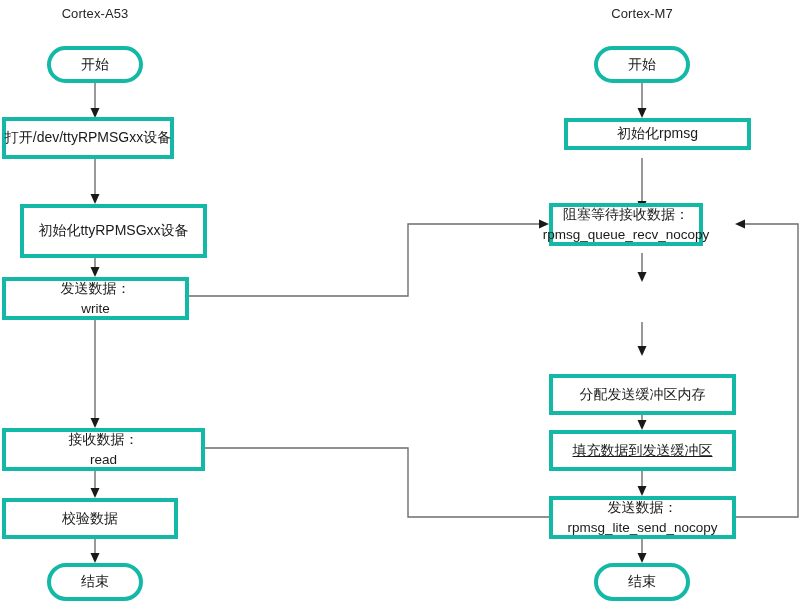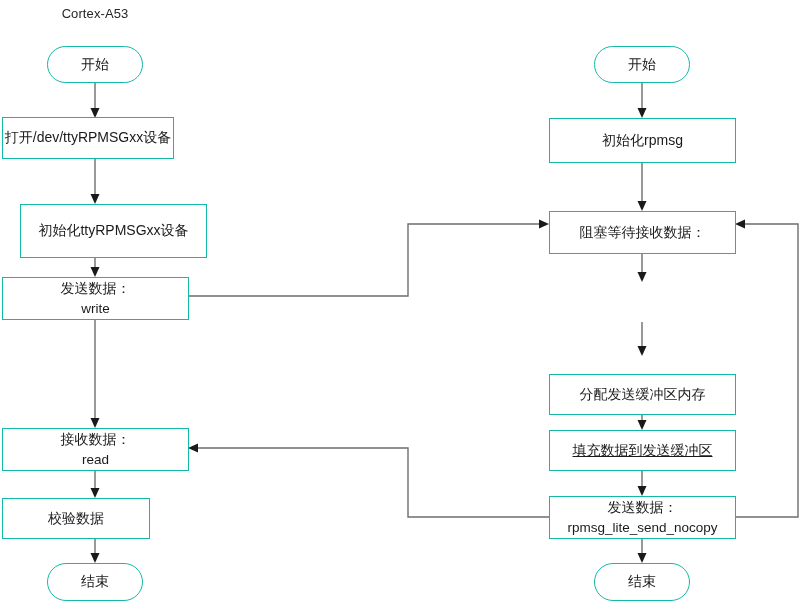--- a/index.html
+++ b/index.html
@@ -23,21 +23,21 @@
     position: absolute;
     font-size: 13px;
     color: #262626;
     text-align: center;
     white-space: nowrap;
     letter-spacing: 0.1px;
   }
   .node {
     position: absolute;
     box-sizing: border-box;
-    border: 1px solid #14b8a6;
+    border: 4px solid #14b8a6;
     background: #ffffff;
     display: flex;
     flex-direction: column;
     align-items: center;
     justify-content: center;
     text-align: center;
     font-size: 14px;
     line-height: 1.42;
     color: #1a1a1a;
     z-index: 3;
@@ -142,61 +142,63 @@
       <polygon class="head" points="188,448 198,443.5 198,452.5"></polygon>
     </g>
 
     <g>
       <path d="M 735 517 L 798 517 L 798 224 L 742 224"></path>
       <polygon class="head" points="735,224 745,219.5 745,228.5"></polygon>
     </g>
   </svg>
 
   <div class="col-title" style="left:15px; top:6px; width:160px;">Cortex-A53</div>
+  <div class="col-title" style="left:562px; top:6px; width:160px;">Cortex-M7</div>
 
   <div class="node terminal" style="left:47px; top:46px; width:96px; height:37px;">
     <span class="l1">开始</span>
   </div>
 
   <div class="node" style="left:2px; top:117px; width:172px; height:42px;">
     <span class="l1">打开/dev/ttyRPMSGxx设备</span>
   </div>
 
   <div class="node" style="left:20px; top:204px; width:187px; height:54px;">
     <span class="l1">初始化ttyRPMSGxx设备</span>
   </div>
 
   <div class="node" style="left:2px; top:277px; width:187px; height:43px;">
     <span class="l1">发送数据：</span>
     <span class="l2">write</span>
   </div>
 
-  <div class="node" style="left:2px; top:428px; width:187px; height:43px;">
+  <div class="node" style="left:2px; top:428px; width:203px; height:43px;">
     <span class="l1">接收数据：</span>
     <span class="l2">read</span>
   </div>
 
-  <div class="node" style="left:2px; top:498px; width:148px; height:41px;">
+  <div class="node" style="left:2px; top:498px; width:176px; height:41px;">
     <span class="l1">校验数据</span>
   </div>
 
   <div class="node terminal" style="left:47px; top:563px; width:96px; height:38px;">
     <span class="l1">结束</span>
   </div>
 
   <div class="node terminal" style="left:594px; top:46px; width:96px; height:37px;">
     <span class="l1">开始</span>
   </div>
 
-  <div class="node" style="left:549px; top:118px; width:187px; height:45px;">
+  <div class="node" style="left:564px; top:118px; width:187px; height:32px;">
     <span class="l1">初始化rpmsg</span>
   </div>
 
-  <div class="node" style="left:549px; top:211px; width:187px; height:43px;">
+  <div class="node" style="left:549px; top:203px; width:154px; height:43px;">
     <span class="l1">阻塞等待接收数据：</span>
+    <span class="l2">rpmsg_queue_recv_nocopy</span>
   </div>
 
 
   <div class="node" style="left:549px; top:356px; width:187px; height:41px;margin-top:18px;">
     <span class="l1">分配发送缓冲区内存</span>
   </div>
 
   <div class="node" style="left:549px; top:430px; width:187px; height:41px;text-decoration:underline;">
     <span class="l1">填充数据到发送缓冲区</span>
   </div>

